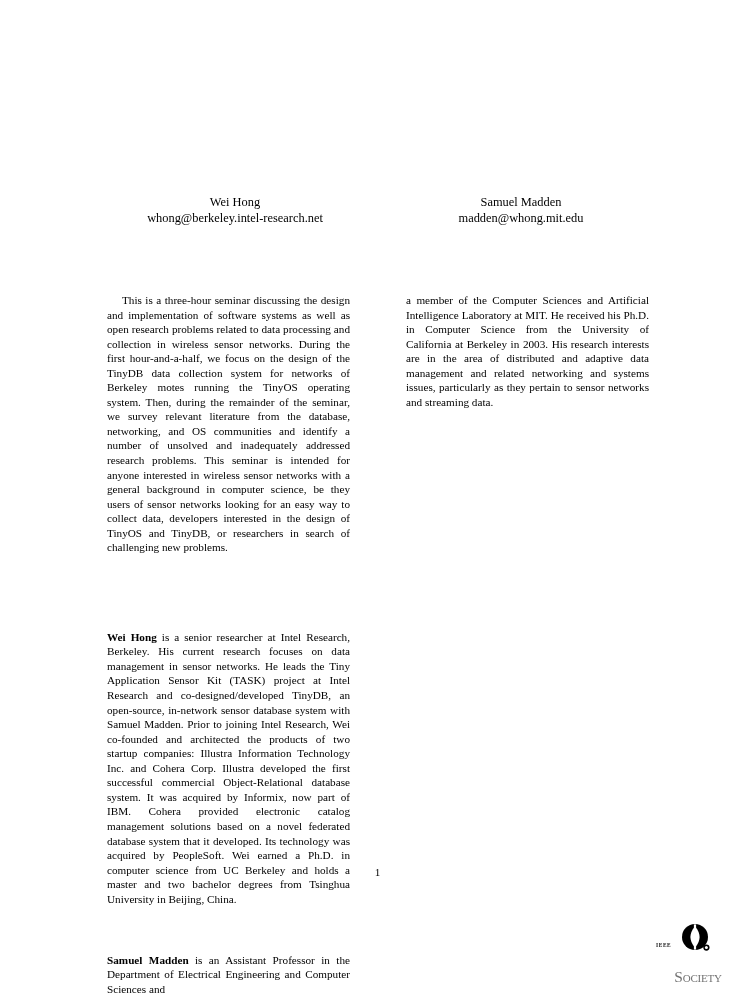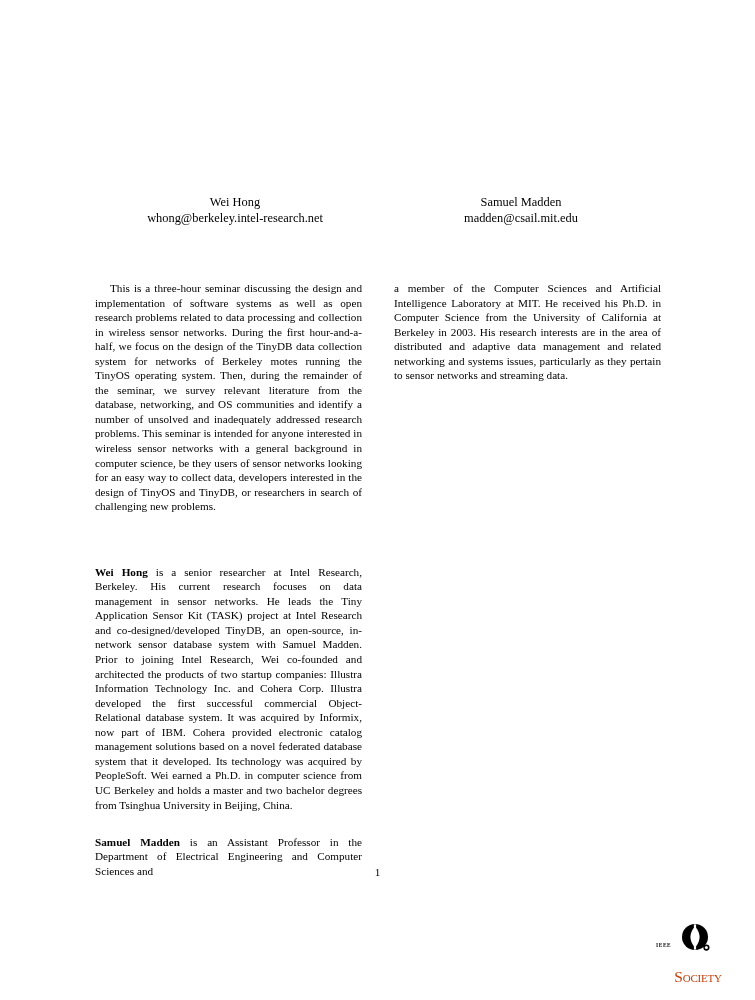--- a/index.html
+++ b/index.html
@@ -60,21 +60,21 @@
     font-size: 11.2px;
     line-height: 14.55px;
     text-align: justify;
     text-justify: inter-word;
     hyphens: none;
   }
   .col-left  { left: 91px; }
   .col-right { left: 390px; }
 
   .col p {
-    margin: 4px;
+    margin: 16px;
   }
   .indent { text-indent: 15px; }
 
   .section-heading {
     font-size: 12.6px;
     font-weight: bold;
     margin: 0;
     text-align: left;
   }
   .gap-before-heading { height: 25px; }
@@ -151,39 +151,39 @@
   }
   .logo-word-society {
     position: absolute;
     left: 0;
     top: 47px;
     width: 100px;
     text-align: center;
     font-family: "Liberation Serif", "DejaVu Serif", serif;
     font-size: 15.5px;
     letter-spacing: -0.2px;
-    color: #c2410c;
+    color: #737373;
     font-variant: small-caps;
     line-height: 17px;
   }
 </style>
 </head>
 <body>
 
 <div class="page">
 
 
   <div class="authors">
     <div class="author">
       <span class="author-name">Wei Hong</span>
       <span class="author-email">whong@berkeley.intel-research.net</span>
     </div>
     <div class="author">
       <span class="author-name">Samuel Madden</span>
-      <span class="author-email">madden@csail.mit.edu</span>
+      <span class="author-email">madden@whong.mit.edu</span>
     </div>
   </div>
 
   <div class="col col-left">
 
     <p class="indent">This is a three-hour seminar discussing the design and implementation of software systems as well as open research problems related to data processing and collection in wireless sensor networks. During the first hour-and-a-half, we focus on the design of the TinyDB data collection system for networks of Berkeley motes running the TinyOS operating system. Then, during the remainder of the seminar, we survey relevant literature from the database, networking, and OS communities and identify a number of unsolved and inadequately addressed research problems. This seminar is intended for anyone interested in wireless sensor networks with a general background in computer science, be they users of sensor networks looking for an easy way to collect data, developers interested in the design of TinyOS and TinyDB, or researchers in search of challenging new problems.</p>
 
     <div class="gap-before-heading"></div>
 
 

